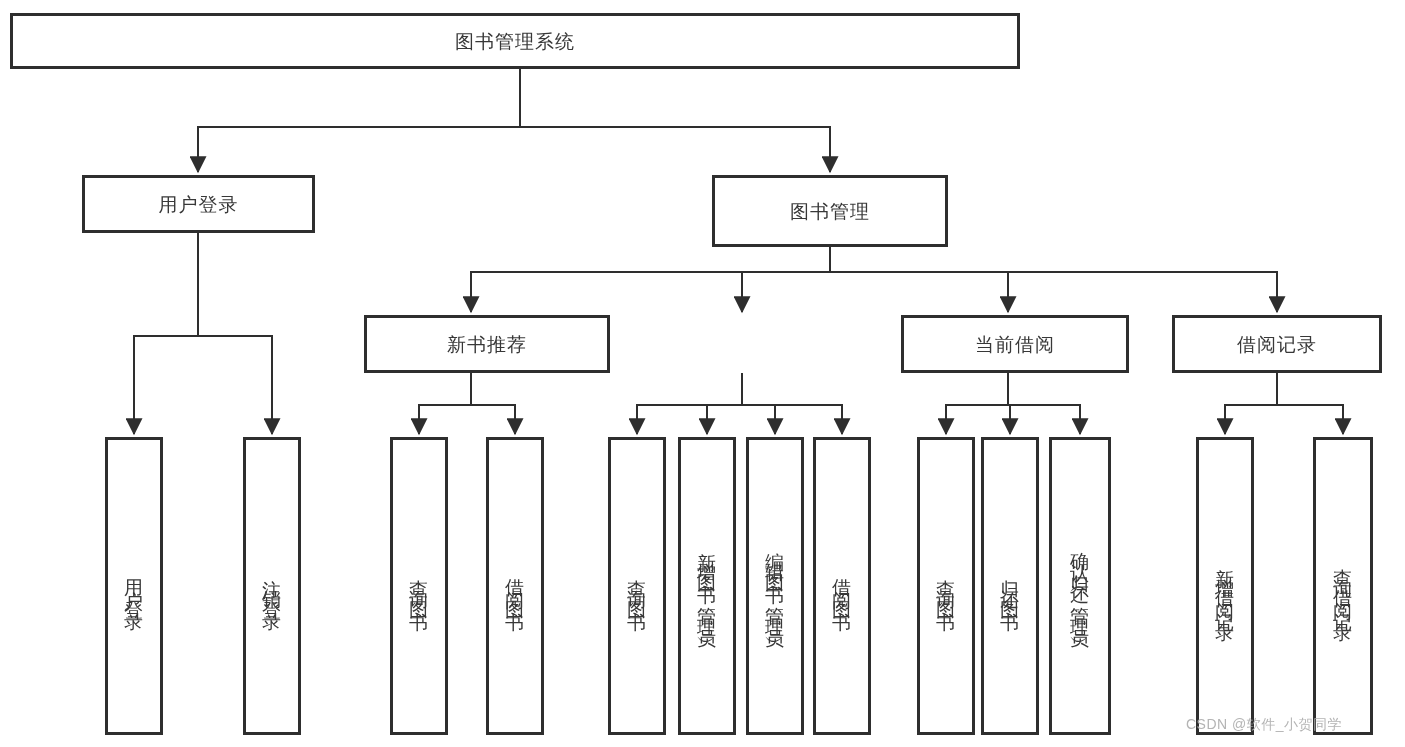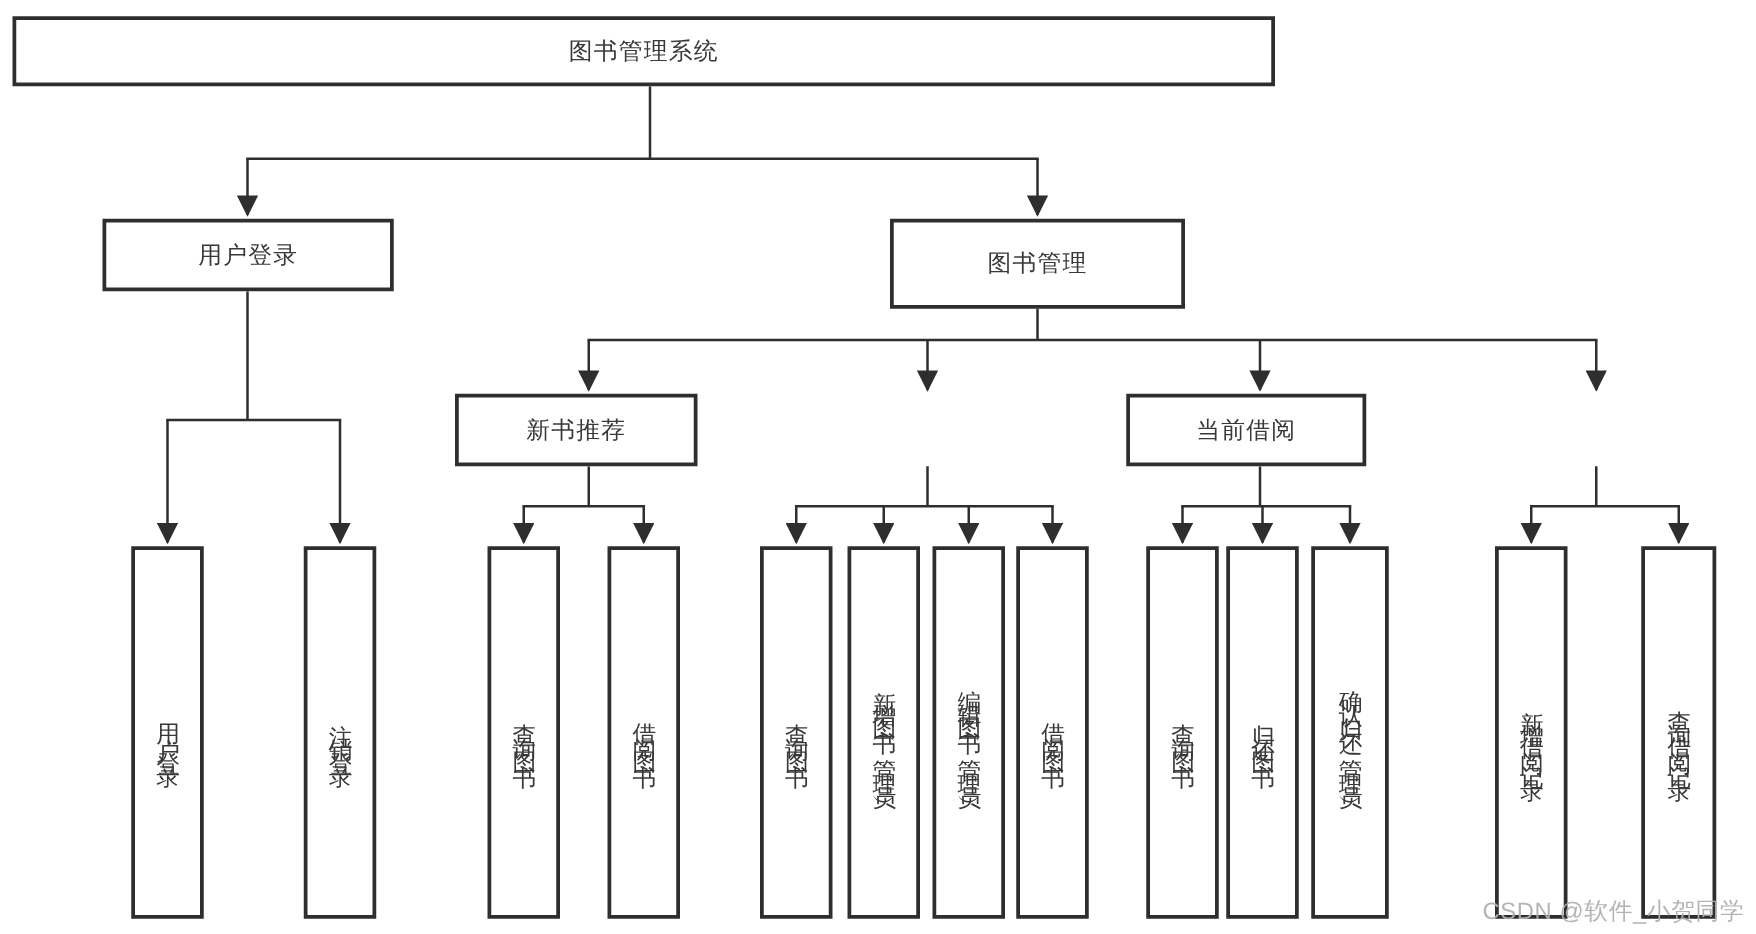--- a/index.html
+++ b/index.html
@@ -18,42 +18,42 @@
   .vbox{
     writing-mode:vertical-rl;text-orientation:mixed;
     letter-spacing:11px;font-size:19px;
   }
   
   #root{left:10px;top:13px;width:1010px;height:56px;}
   
   #n-user-login{left:82px;top:175px;width:233px;height:58px;}
   #n-book-mgmt{left:712px;top:175px;width:236px;height:72px;}
   
-  #n-new-books{left:364px;top:315px;width:194px;height:58px;}
+  #n-new-books{left:364px;top:315px;width:246px;height:58px;}
   #n-borrowing{left:634px;top:315px;width:216px;height:58px;}
-  #n-current{left:901px;top:315px;width:192px;height:58px;}
+  #n-current{left:901px;top:315px;width:228px;height:58px;}
   #n-records{left:1172px;top:315px;width:210px;height:58px;}
   
   .leaf{top:437px;height:298px;width:58px;}
   #leaf-user-login{left:105px;}
   #leaf-logout{left:243px;}
   #leaf-nb-query{left:390px;}
   #leaf-nb-borrow{left:486px;}
   #leaf-bw-query{left:608px;}
   #leaf-bw-add{left:678px;}
   #leaf-bw-edit{left:746px;}
   #leaf-bw-borrow{left:813px;}
   #leaf-cur-query{left:917px;}
   #leaf-cur-return{left:981px;}
   #leaf-cur-confirm{left:1049px;width:62px;}
   #leaf-rec-add{left:1196px;}
   #leaf-rec-query{left:1313px;width:60px;}
   .watermark{
     position:absolute;left:1186px;top:716px;z-index:3;
-    font-size:19px;color:#b0b0b0;letter-spacing:0.5px;opacity:0.95;
+    font-size:14px;color:#b0b0b0;letter-spacing:0.5px;opacity:0.95;
   }
 </style>
 </head>
 <body>
 
 <div class="stage">
 
   <svg class="connectors" width="1405" height="747" viewBox="0 0 1405 747">
     <defs>
       <marker id="arrow" viewBox="0 0 10 10" refX="9.2" refY="5" markerWidth="14" markerHeight="8.5" orient="auto">
@@ -104,20 +104,21 @@
     </g>
   </svg>
 
   <div id="root" class="box hbox">图书管理系统</div>
 
   <div id="n-user-login" class="box hbox">用户登录</div>
   <div id="n-book-mgmt" class="box hbox">图书管理</div>
 
   <div id="n-new-books" class="box hbox">新书推荐</div>
   <div id="n-current" class="box hbox">当前借阅</div>
+  <div id="n-records" class="box hbox">借阅记录</div>
 
   <div id="leaf-user-login" class="box vbox leaf">用户登录</div>
   <div id="leaf-logout" class="box vbox leaf">注销登录</div>
   <div id="leaf-nb-query" class="box vbox leaf">查询图书</div>
   <div id="leaf-nb-borrow" class="box vbox leaf">借阅图书</div>
   <div id="leaf-bw-query" class="box vbox leaf">查询图书</div>
   <div id="leaf-bw-add" class="box vbox leaf">新增图书（管理员）</div>
   <div id="leaf-bw-edit" class="box vbox leaf">编辑图书（管理员）</div>
   <div id="leaf-bw-borrow" class="box vbox leaf">借阅图书</div>
   <div id="leaf-cur-query" class="box vbox leaf">查询图书</div>

